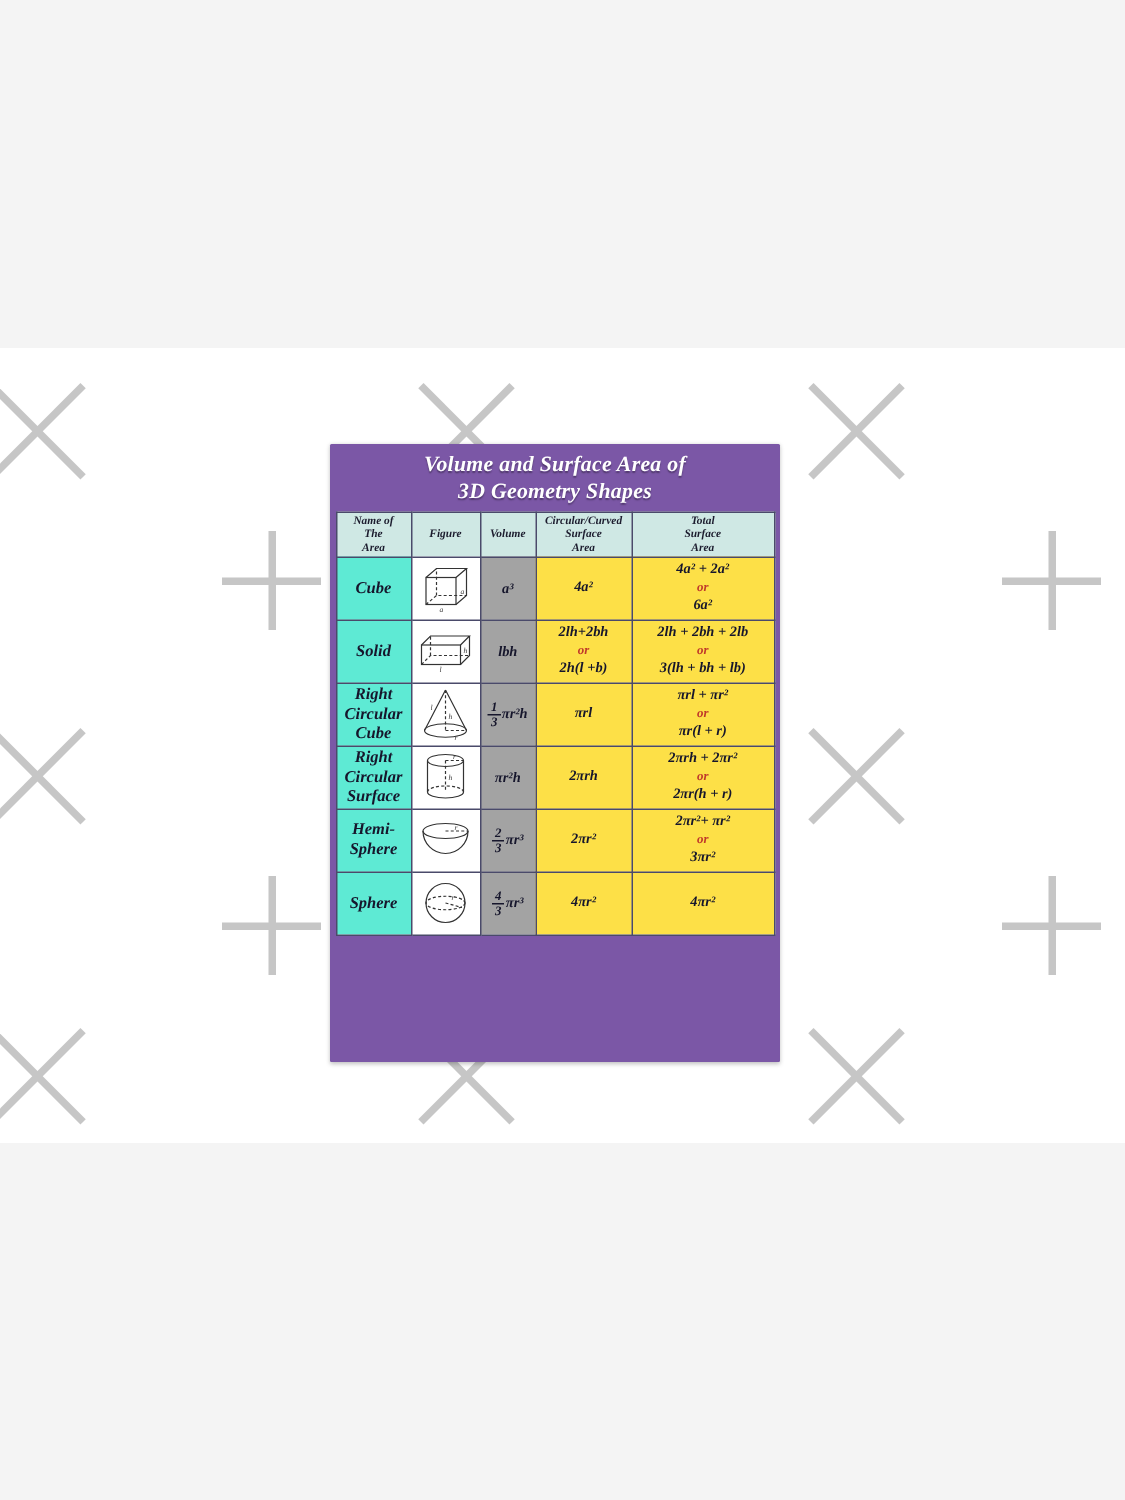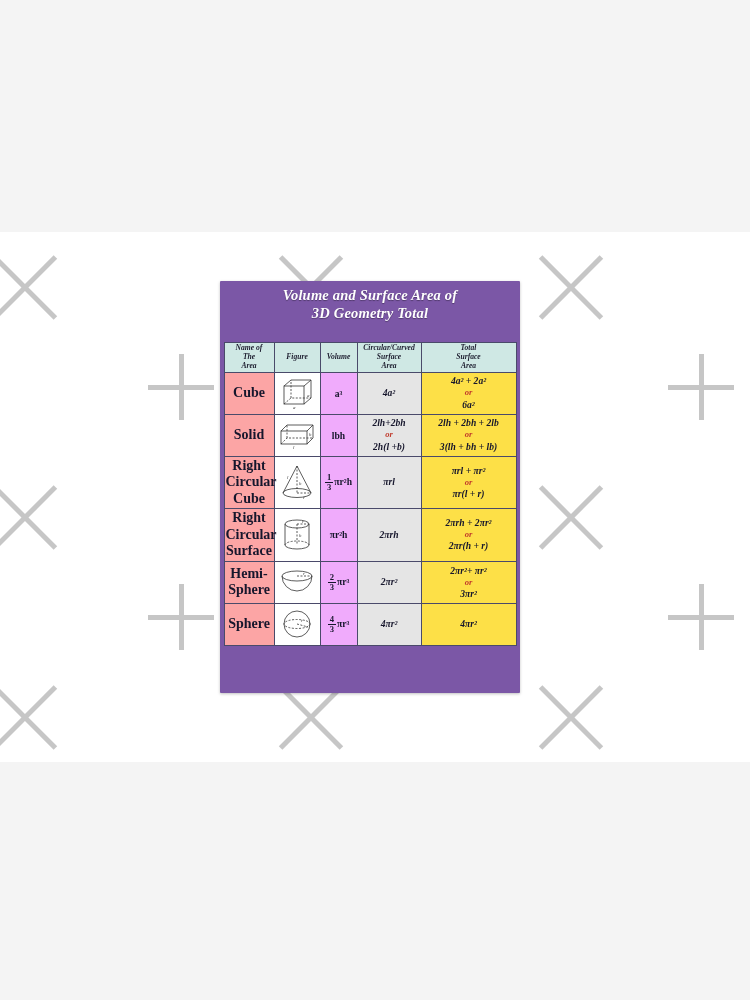--- a/index.html
+++ b/index.html
@@ -63,21 +63,21 @@
   }
   .wm-plus i:nth-child(2) {
     width: 5px; height: 66px;
     top: 0; left: 31px;
   }
 
   
   .poster {
     position: absolute;
     left: 220px;
-    top: 281px;
+    top: 296px;
     width: 300px;
     height: 412px;
     background: #7b57a6;
     box-shadow: 0 1px 3px rgba(0,0,0,0.25);
     border-radius: 1px;
     z-index: 5;
   }
   .poster-title {
     padding: 6px 0 4px 0;
     text-align: center;
@@ -86,21 +86,21 @@
     font-weight: bold;
     font-size: 14.5px;
     line-height: 1.22;
     letter-spacing: 0.2px;
     text-shadow: 0 1px 1px rgba(0,0,0,0.35);
   }
 
   table.geom {
     border-collapse: collapse;
     width: 292px;
-    margin: 16px auto;
+    margin: 0 auto;
     table-layout: fixed;
     background: #ffffff;
     font-size: 8.4px;
   }
   table.geom th, table.geom td {
     border: 0.8px solid #4a4a6a;
     text-align: center;
     vertical-align: middle;
     padding: 1px 1px;
   }
@@ -116,38 +116,40 @@
   }
 
   
   .c-name   { width: 50px; }
   .c-figure { width: 46px; }
   .c-vol    { width: 37px; }
   .c-lat    { width: 64px; }
   .c-tot    { width: 95px; }
 
   td.name {
-    background: #fca5a5;
-    font-weight: bold;
-    font-size: 14px;
+    background: #5eead4;
+    font-style: italic;
+    font-weight: bold;
+    font-size: 11px;
     line-height: 1.18;
     color: #16162c;
   }
   td.figure {
     background: #ffffff;
     padding: 2px;
   }
   td.vol {
-    background: #f0abfc;
+    background: #a3a3a3;
+    font-style: italic;
     font-weight: bold;
     font-size: 9.6px;
     color: #16162c;
   }
   td.lat {
-    background: #e5e5e5;
+    background: #fde047;
     font-style: italic;
     font-weight: bold;
     font-size: 9.6px;
     color: #16162c;
     line-height: 1.25;
   }
   td.tot {
     background: #fde047;
     font-style: italic;
     font-weight: bold;
@@ -246,21 +248,21 @@
     </div>
   <div class="wm-x" style="left:538px; top:452px;">
       <i></i>
       <i></i>
     </div>
 </div>
 
 <div class="poster">
   <div class="poster-title">
     <div>Volume and Surface Area of</div>
-    <div>3D Geometry Total</div>
+    <div>3D Geometry Shapes</div>
   </div>
 
   <table class="geom">
     <colgroup>
       <col class="c-name">
         <col class="c-figure">
         <col class="c-vol">
         <col class="c-lat">
         <col class="c-tot">
     </colgroup>

